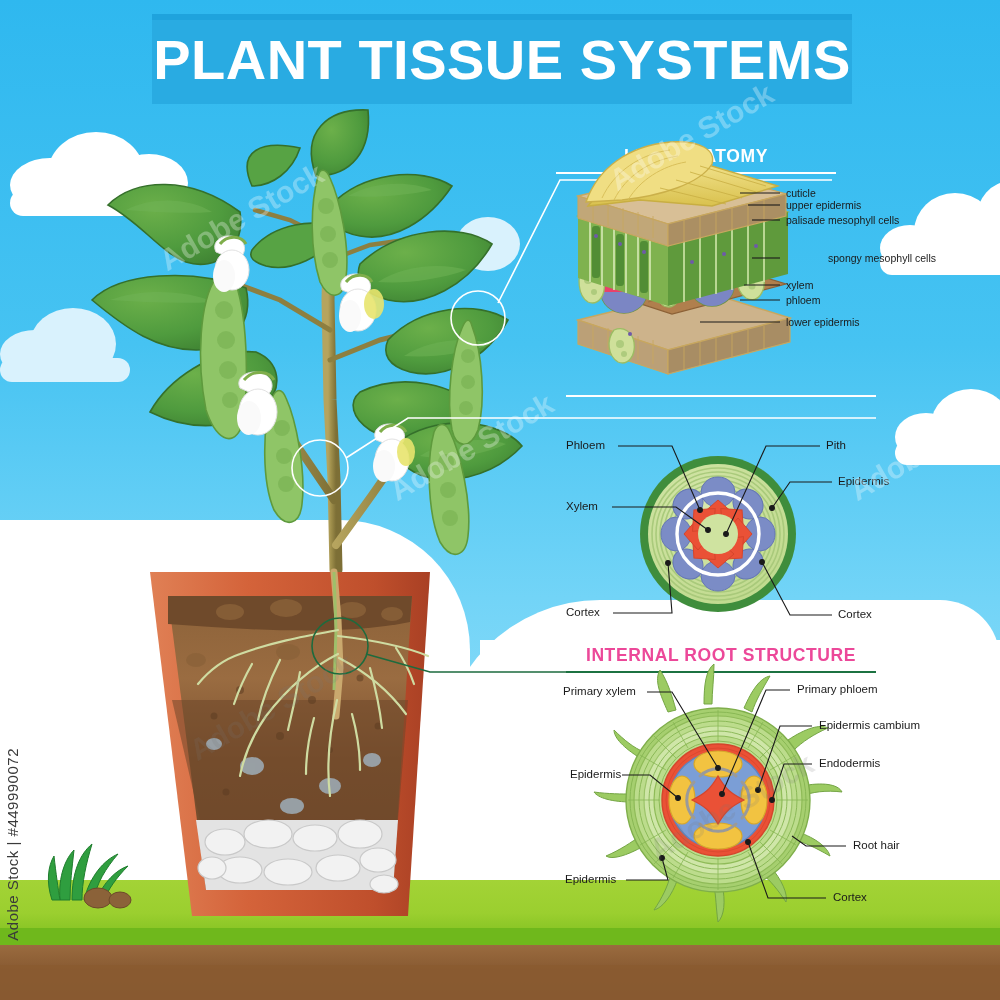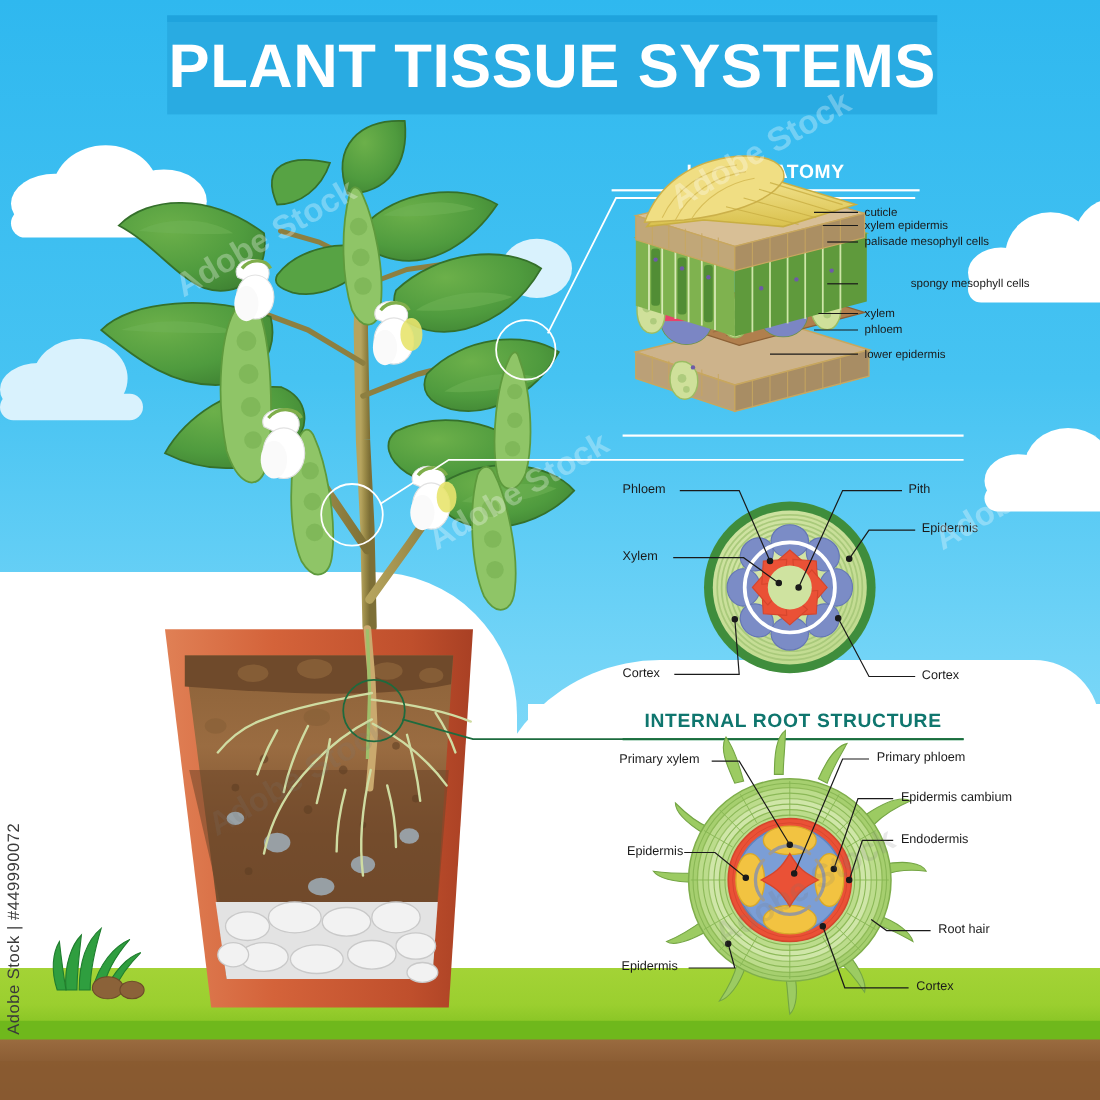--- a/index.html
+++ b/index.html
@@ -42,21 +42,21 @@
     color: #fff; font-size: 56px; font-weight: bold; letter-spacing: .5px;
     font-family: "Liberation Sans", sans-serif; white-space: nowrap;
   }
 
   
   .section-head { position: absolute; text-align: center; }
   .section-head .htext { font-size: 17.5px; font-weight: bold; letter-spacing: .6px; white-space: nowrap; }
   .section-head .rule { height: 2px; margin-top: 5px; }
   .head-white .htext { color: #ffffff; }
   .head-white .rule { background: #ffffff; }
-  .head-green .htext { color: #0f766e; }
+  .head-green .htext { color: #ec4899; }
   .head-green .rule { background: #1d8a4e; }
 
   
   .lbl { position: absolute; font-size: 11.5px; color: #1a1a1a; white-space: nowrap;
          font-family: "Liberation Sans", sans-serif; }
   .lbl-sm { font-size: 10.5px; }
 
   svg.overlay { position: absolute; left:0; top:0; width:1000px; height:1000px; pointer-events:none; }
 
   
@@ -593,21 +593,21 @@
       <path d="M780 205 L748 205"></path>
       <path d="M780 220 L752 220"></path>
       <path d="M780 258 L752 258"></path>
       <path d="M780 285 L744 285"></path>
       <path d="M780 300 L740 300"></path>
       <path d="M780 322 L700 322"></path>
     </g>
   </svg>
 
   <div class="lbl lbl-sm" style="left:786px;top:187px;">cuticle</div>
-  <div class="lbl lbl-sm" style="left:786px;top:199px;">xylem epidermis</div>
+  <div class="lbl lbl-sm" style="left:786px;top:199px;">upper epidermis</div>
   <div class="lbl lbl-sm" style="left:786px;top:214px;">palisade mesophyll cells</div>
   <div class="lbl lbl-sm" style="left:828px;top:252px;">spongy mesophyll cells</div>
   <div class="lbl lbl-sm" style="left:786px;top:279px;">xylem</div>
   <div class="lbl lbl-sm" style="left:786px;top:294px;">phloem</div>
   <div class="lbl lbl-sm" style="left:786px;top:316px;">lower epidermis</div>
 
   <div class="lbl" style="left:566px;top:439px;">Phloem</div>
   <div class="lbl" style="left:566px;top:500px;">Xylem</div>
   <div class="lbl" style="left:566px;top:606px;">Cortex</div>
   <div class="lbl" style="left:826px;top:439px;">Pith</div>

